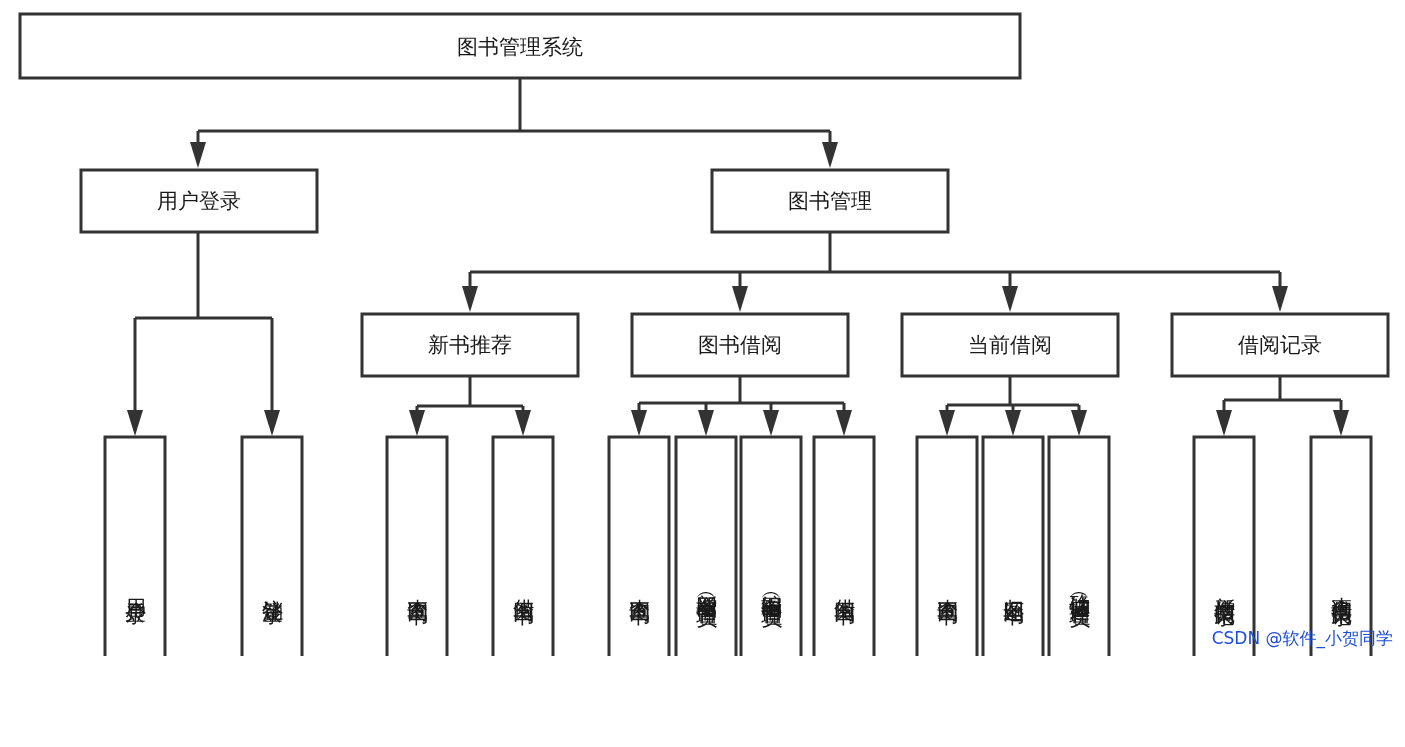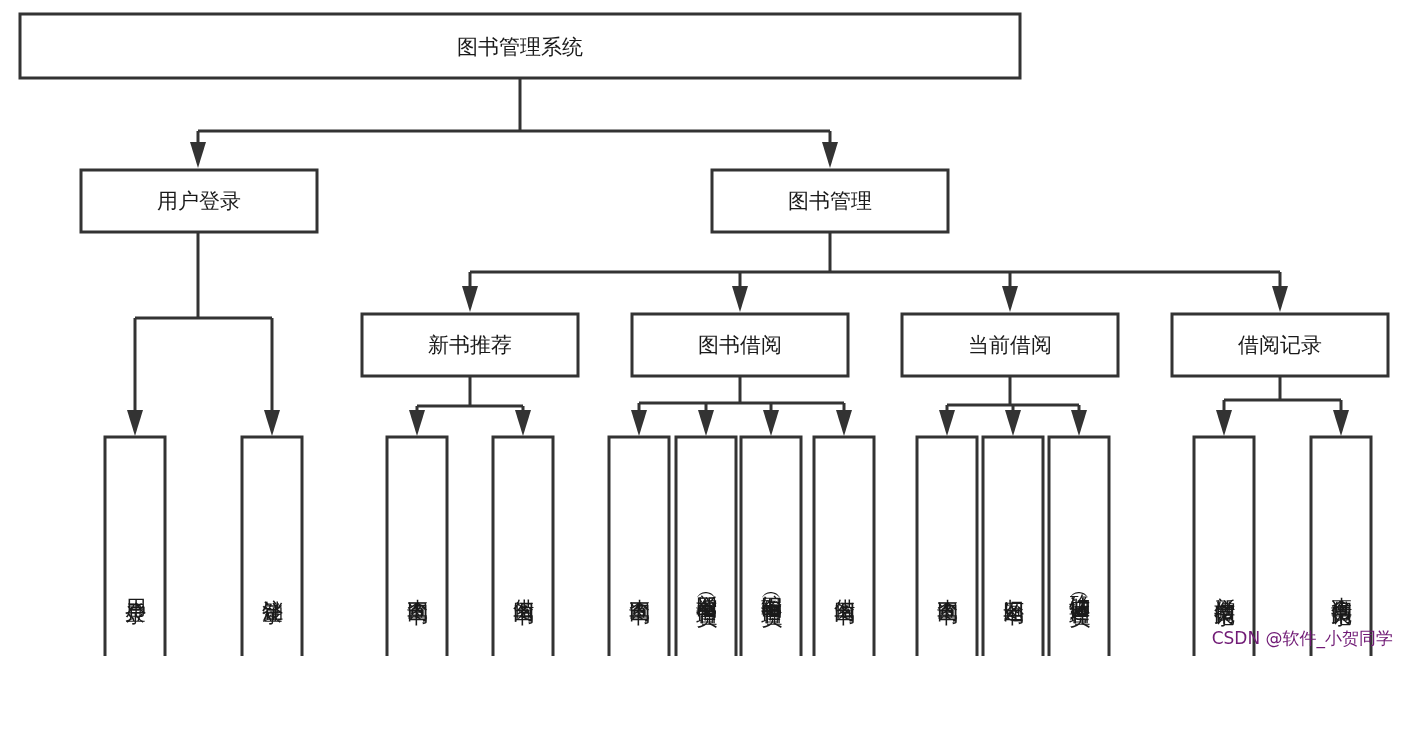--- a/index.html
+++ b/index.html
@@ -64,21 +64,21 @@
     letter-spacing: 2px;
     white-space: nowrap;
     text-align: center;
   }
   .watermark {
     position: absolute;
     right: 12px;
     bottom: 6px;
     font-family: "DejaVu Sans", "Liberation Sans", sans-serif;
     font-size: 17px;
-    color: #701a75;
+    color: #1d4ed8;
     white-space: nowrap;
     user-select: none;
   }
 </style>
 </head>
 <body>
 
 <div id="canvas">
 
   <svg class="diagram" viewBox="0 0 1405 747">

